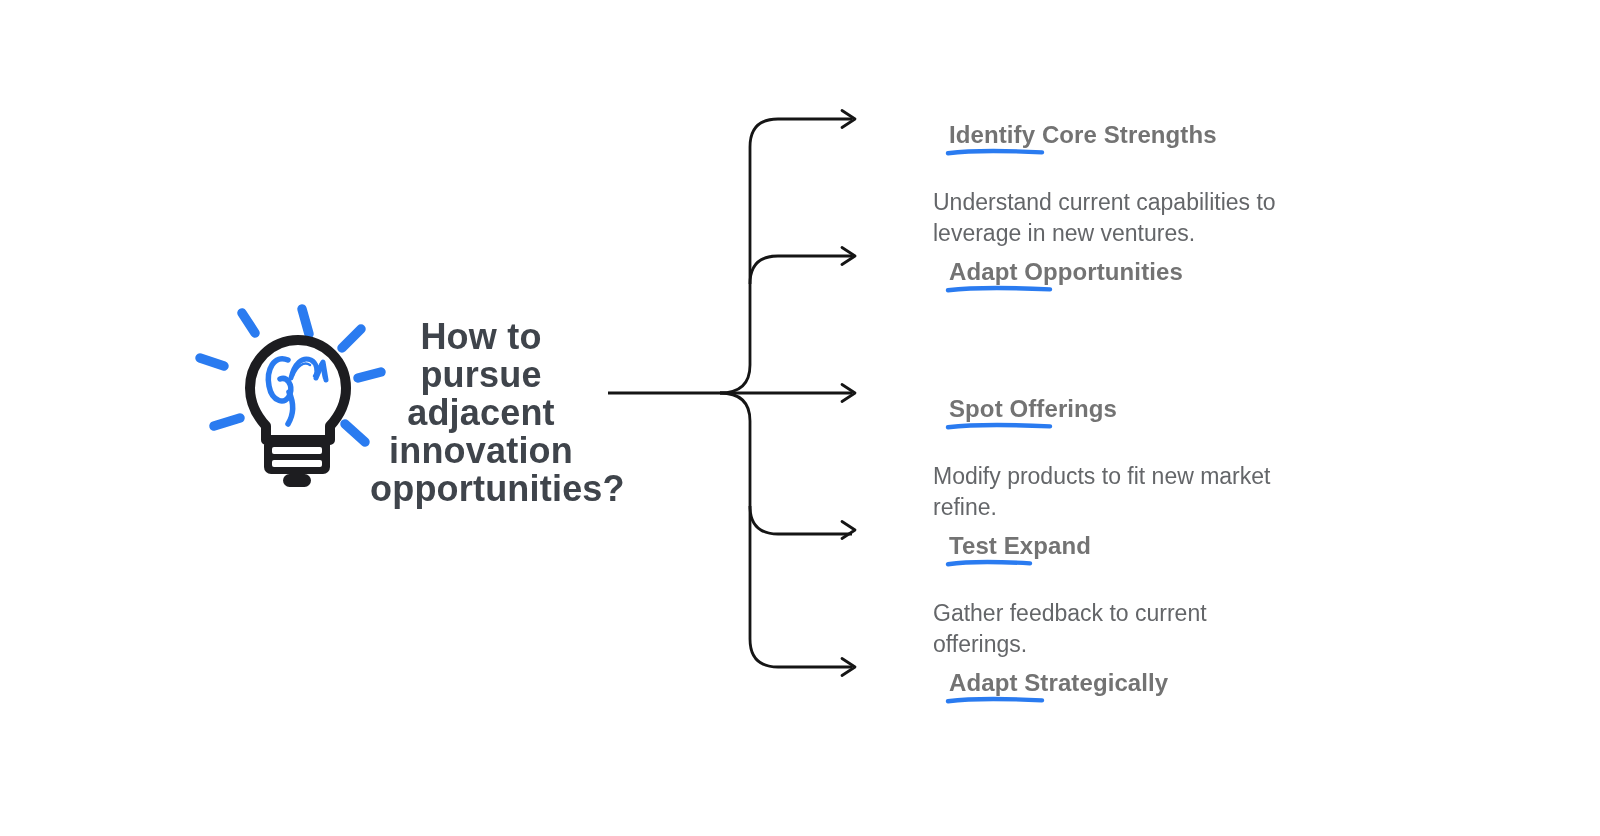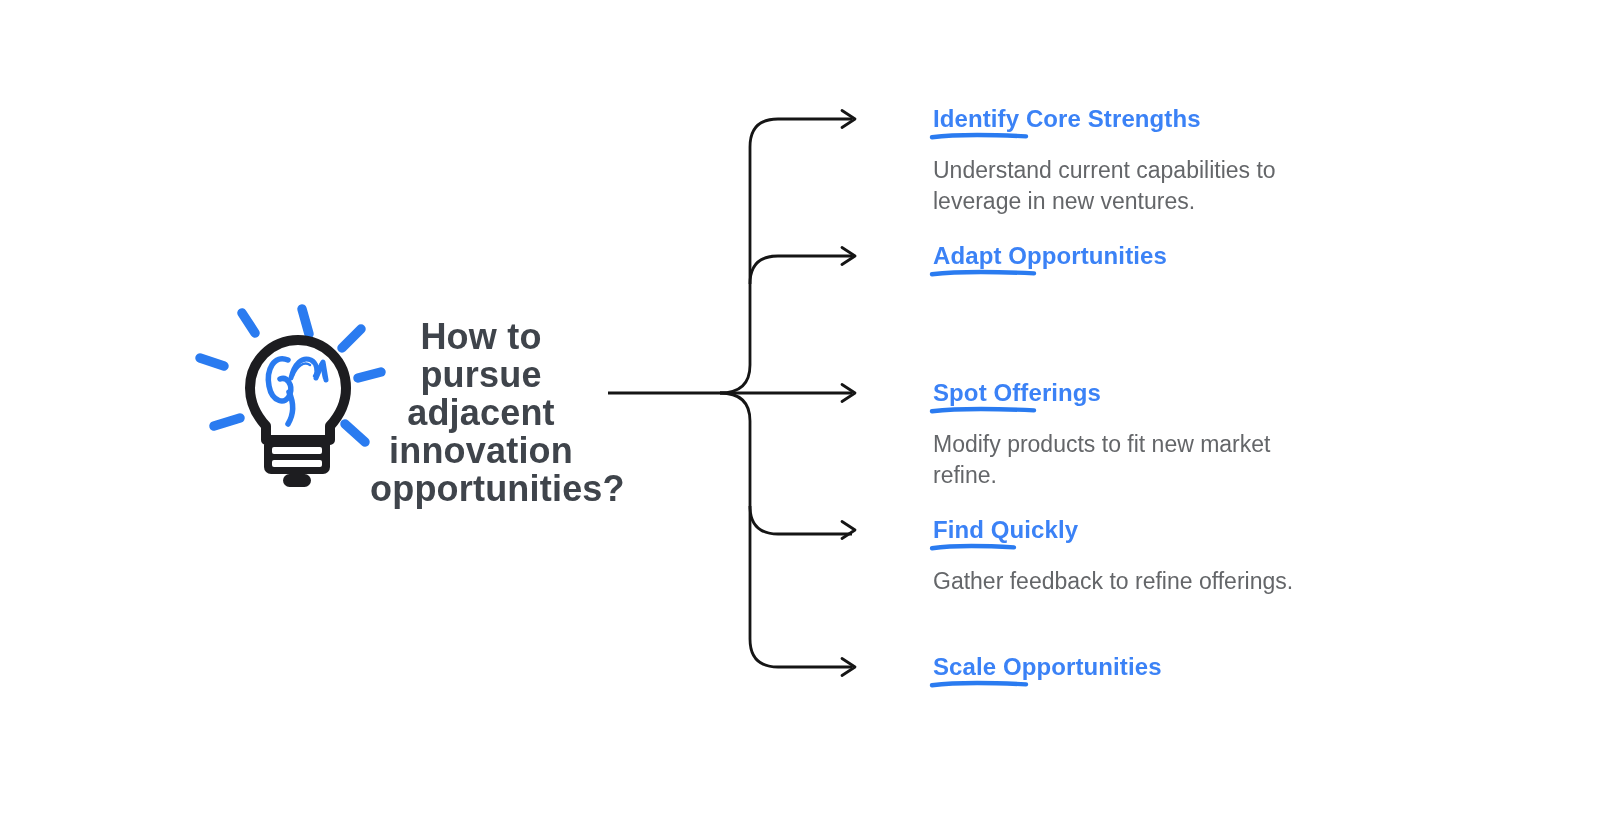--- a/index.html
+++ b/index.html
@@ -16,27 +16,27 @@
   #question{
     position:absolute;left:370px;top:318px;width:222px;
     font-weight:700;font-size:36px;line-height:38px;
     text-align:center;color:#3f444b;letter-spacing:0.2px;
   }
   
   #branches{position:absolute;left:600px;top:80px;width:280px;height:640px;}
   
   .item{position:absolute;left:933px;width:380px;}
   .item h3{
-    position:relative;margin:0;padding:0;
-    font-size:24px;line-height:30px;font-weight:700;color:#3b82f6;
+    position:relative;margin:16px;padding:0;
+    font-size:24px;line-height:30px;font-weight:700;color:#737373;
     letter-spacing:0.1px;white-space:nowrap;
   }
   .uline{position:absolute;left:-3px;top:28px;height:8px;overflow:visible;}
   .desc{
-    margin:21px 0 0 0;width:372px;
+    margin:37px 0 0 0;width:372px;
     font-size:23px;line-height:31px;color:#646669;
   }
 </style>
 </head>
 <body>
 
 <div id="canvas">
 
   <div id="bulb-wrap">
     <svg width="210" height="215" viewBox="0 0 210 215" xmlns="http://www.w3.org/2000/svg">
@@ -111,31 +111,31 @@
         <span class="hw">Spot Offerings</span>
         <svg class="uline" height="8" width="107" viewBox="0 0 107 8">
             <path d="M2 5.2 Q 37.449999999999996 1.2 104 4.4" stroke="#2a7bf0" stroke-width="4.4" stroke-linecap="round" fill="none"></path>
           </svg>
       </h3>
       <p class="desc">Modify products to fit new market refine.</p>
     </div>
 
     <div class="item" style="top: 515px;">
       <h3>
-        <span class="hw">Find Quickly</span>
+        <span class="hw">Test Expand</span>
         <svg class="uline" height="8" width="87" viewBox="0 0 87 8">
             <path d="M2 5.2 Q 30.45 1.2 84 4.4" stroke="#2a7bf0" stroke-width="4.4" stroke-linecap="round" fill="none"></path>
           </svg>
       </h3>
-      <p class="desc">Gather feedback to refine offerings.</p>
+      <p class="desc">Gather feedback to current offerings.</p>
     </div>
 
     <div class="item" style="top: 652px;">
       <h3>
-        <span class="hw">Scale Opportunities</span>
+        <span class="hw">Adapt Strategically</span>
         <svg class="uline" height="8" width="99" viewBox="0 0 99 8">
             <path d="M2 5.2 Q 34.65 1.2 96 4.4" stroke="#2a7bf0" stroke-width="4.4" stroke-linecap="round" fill="none"></path>
           </svg>
       </h3>
     </div>
   </div>
 
 </div>
 
 </body></html>

